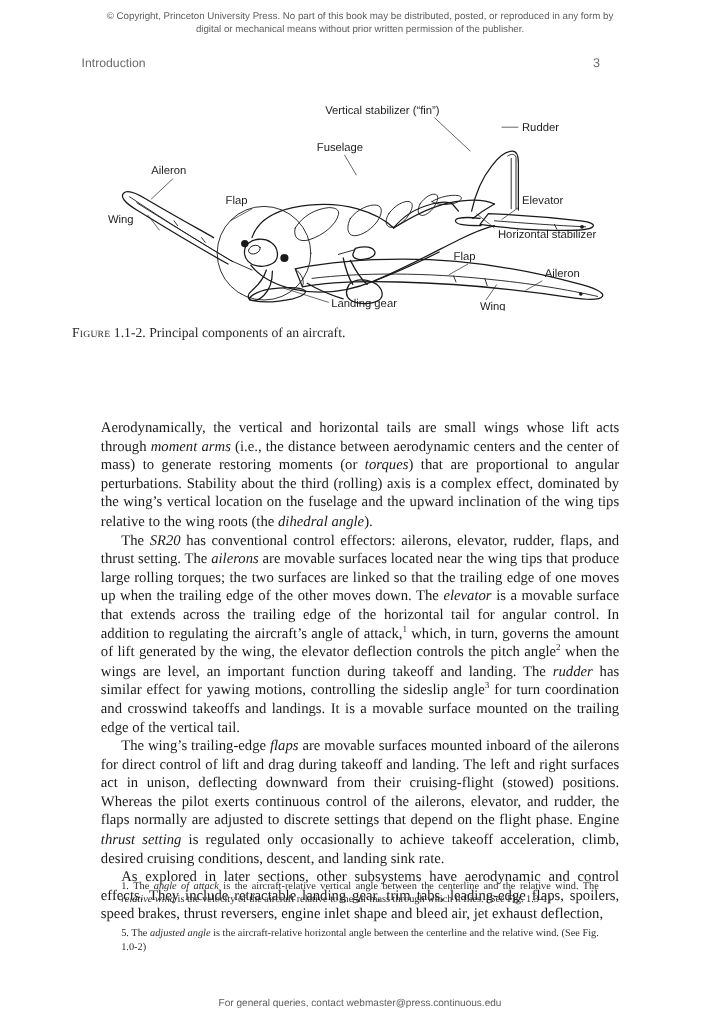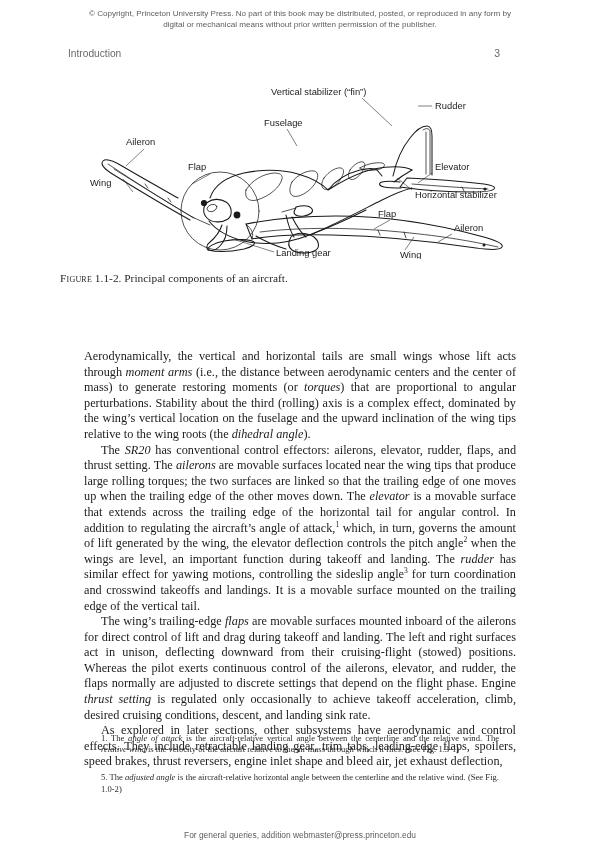--- a/index.html
+++ b/index.html
@@ -272,15 +272,15 @@
     <p class="ind"><span>The wing’s trailing-edge </span><i>flaps</i><span> are movable surfaces mounted inboard of the ailerons for direct control of lift and drag during takeoff and landing. The left and right surfaces act in unison, deflecting downward from their cruising-flight (stowed) positions. Whereas the pilot exerts continuous control of the ailerons, elevator, and rudder, the flaps normally are adjusted to discrete settings that depend on the flight phase. Engine </span><i>thrust setting</i><span> is regulated only occasionally to achieve takeoff acceleration, climb, desired cruising conditions, descent, and landing sink rate.</span></p>
 
     <p class="ind"><span>As explored in later sections, other subsystems have aerodynamic and control effects. They include retractable landing gear, trim tabs, leading-edge flaps, spoilers, speed brakes, thrust reversers, engine inlet shape and bleed air, jet exhaust deflection,</span></p>
   </div>
 
   <div class="footnotes">
     <p><span>1. The </span><i>angle of attack</i><span> is the aircraft-relative vertical angle between the centerline and the relative wind. The </span><i>relative wind</i><span> is the velocity of the aircraft relative to the air mass through which it flies. (See Fig. 1.3-1)</span></p>
     <p><span>5. The </span><i>adjusted angle</i><span> is the aircraft-relative horizontal angle between the centerline and the relative wind. (See Fig. 1.0-2)</span></p>
   </div>
 
-  <div class="footer">For general queries, addition webmaster@press.princeton.edu</div>
+  <div class="footer">For general queries, contact webmaster@press.continuous.edu</div>
 
 </div>
 
 </body></html>

